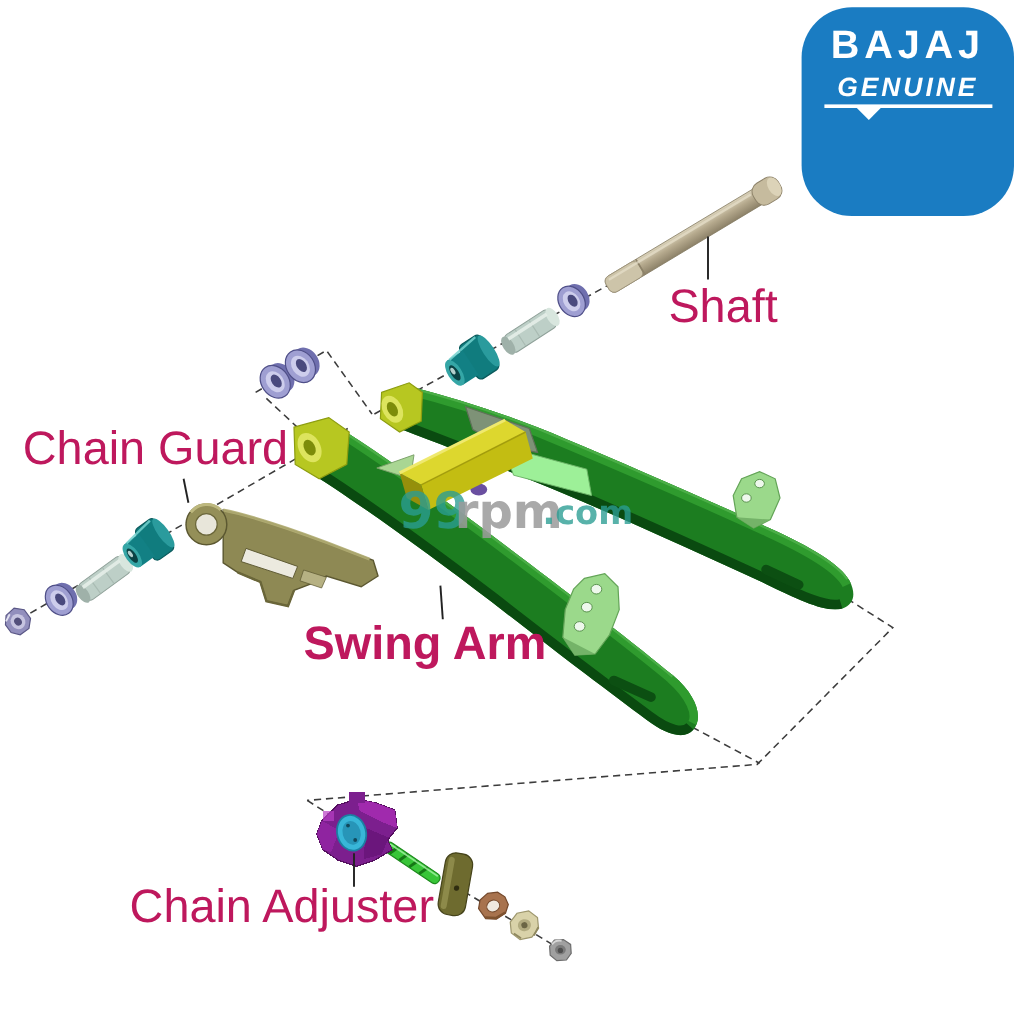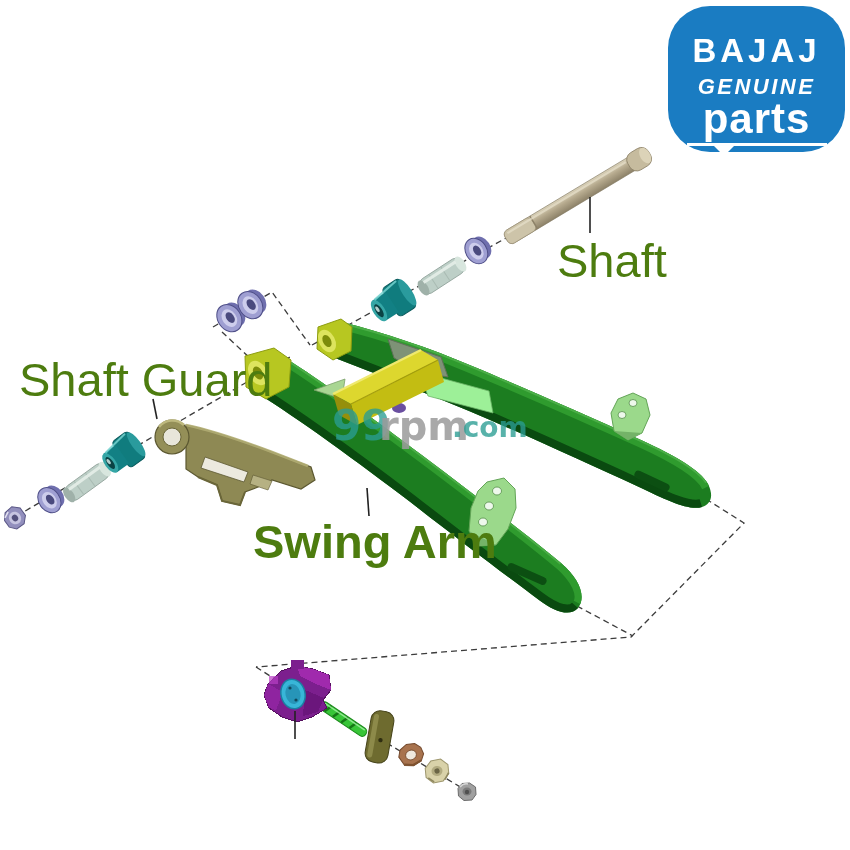--- a/index.html
+++ b/index.html
@@ -2,32 +2,32 @@
 <html><head>
 <meta charset="utf-8">
 <style>
   html,body{margin:0;padding:0;background:#ffffff;}
   .canvas{
     position:relative;width:850px;height:850px;background:#ffffff;overflow:hidden;
     font-family:"Liberation Sans",sans-serif;
   }
   .canvas svg{position:absolute;left:0;top:0;}
   .part-label{
-    position:absolute;color:#4d7c0f;font-size:47px;font-weight:400;
+    position:absolute;color:#be185d;font-size:39px;font-weight:400;
     line-height:1.05;white-space:nowrap;letter-spacing:0px;
   }
   .lbl-shaft{left:557px;top:236px;}
   .lbl-chain-guard{left:19px;top:355px;}
   .lbl-swing-arm{left:253px;top:517px;font-weight:bold;}
   .lbl-chain-adjuster{left:108px;top:736px;}
   .logo{
-    position:absolute;left:668px;top:6px;width:177px;height:146px;
+    position:absolute;left:668px;top:6px;width:177px;height:174px;
     background:#1a7cc2;border-radius:42px;color:#ffffff;
     display:flex;flex-direction:column;align-items:center;
-    box-sizing:border-box;padding-top:28px;
+    box-sizing:border-box;padding-top:14px;
   }
   .logo-brand{font-size:33px;font-weight:700;letter-spacing:4px;line-height:1;}
   .logo-genuine{font-size:22px;font-weight:700;letter-spacing:2.5px;margin-top:9px;line-height:1;font-style:italic;}
   .logo-parts{font-size:42px;font-weight:700;letter-spacing:1px;margin-top:0px;line-height:1;}
   .logo-rule{position:relative;width:140px;height:3px;background:#ffffff;margin-top:3px;}
   .logo-arrow{
     position:absolute;left:26px;top:2px;width:0;height:0;
     border-left:11px solid transparent;border-right:11px solid transparent;
     border-top:11px solid #ffffff;
   }
@@ -260,25 +260,25 @@
     </g>
 
     <g font-family="'DejaVu Sans',sans-serif" font-weight="bold">
       <text x="332" y="440" font-size="42" fill="#2a9d93" opacity="0.78">99</text>
       <text x="379" y="440" font-size="40" fill="#9b9b9b" opacity="0.85">rpm</text>
       <text x="452" y="437" font-size="28" fill="#2a9d93" opacity="0.78">.com</text>
     </g>
   </svg>
 
   <div class="part-label lbl-shaft">Shaft</div>
-  <div class="part-label lbl-chain-guard">Shaft Guard</div>
+  <div class="part-label lbl-chain-guard">Chain Guard</div>
   <div class="part-label lbl-swing-arm">Swing Arm</div>
+  <div class="part-label lbl-chain-adjuster">Chain Adjuster</div>
 
   <div class="logo">
     <div class="logo-brand">BAJAJ</div>
     <div class="logo-genuine">GENUINE</div>
-    <div class="logo-parts">parts</div>
     <div class="logo-rule">
       <span class="logo-arrow"></span>
     </div>
   </div>
 
 </div>
 
 </body></html>

